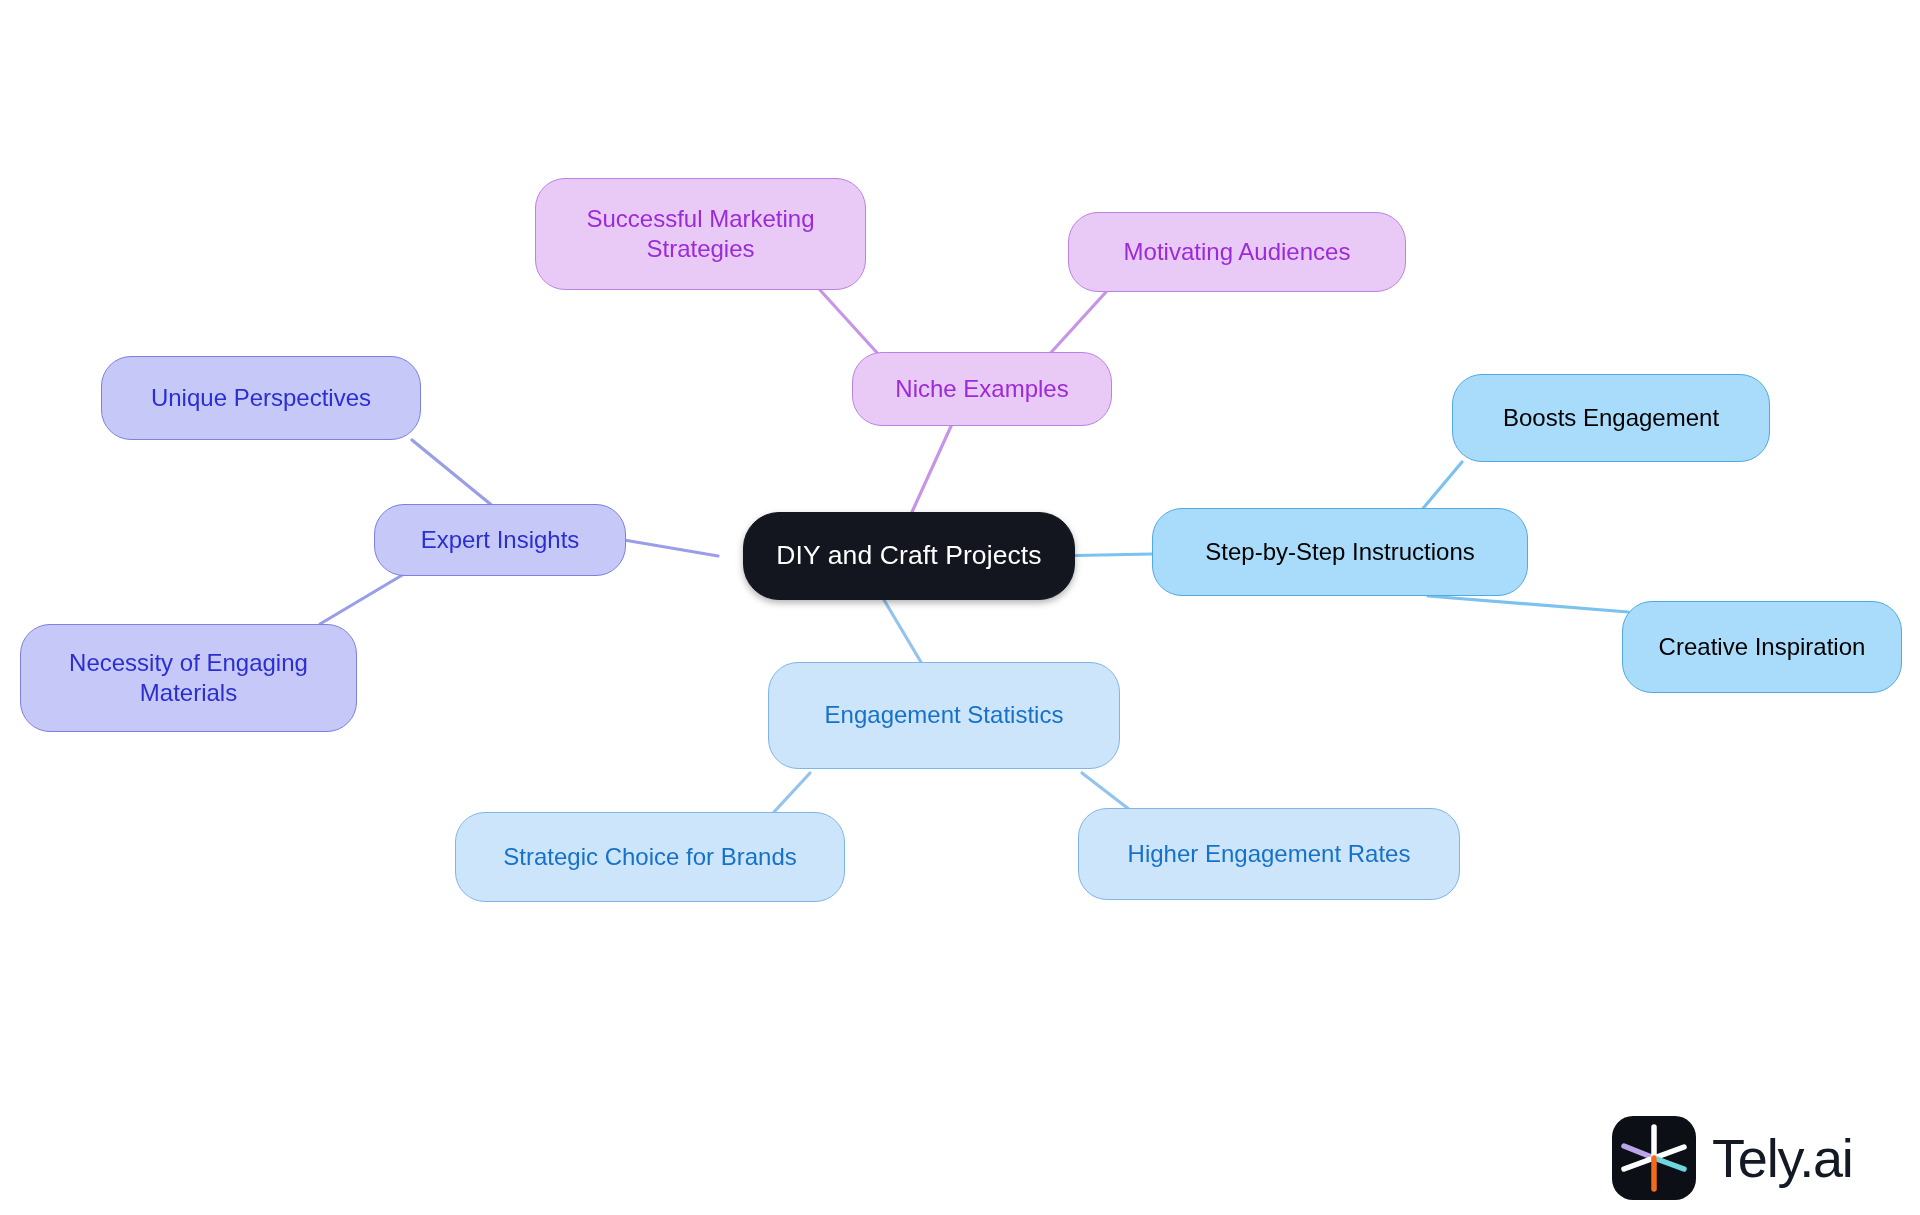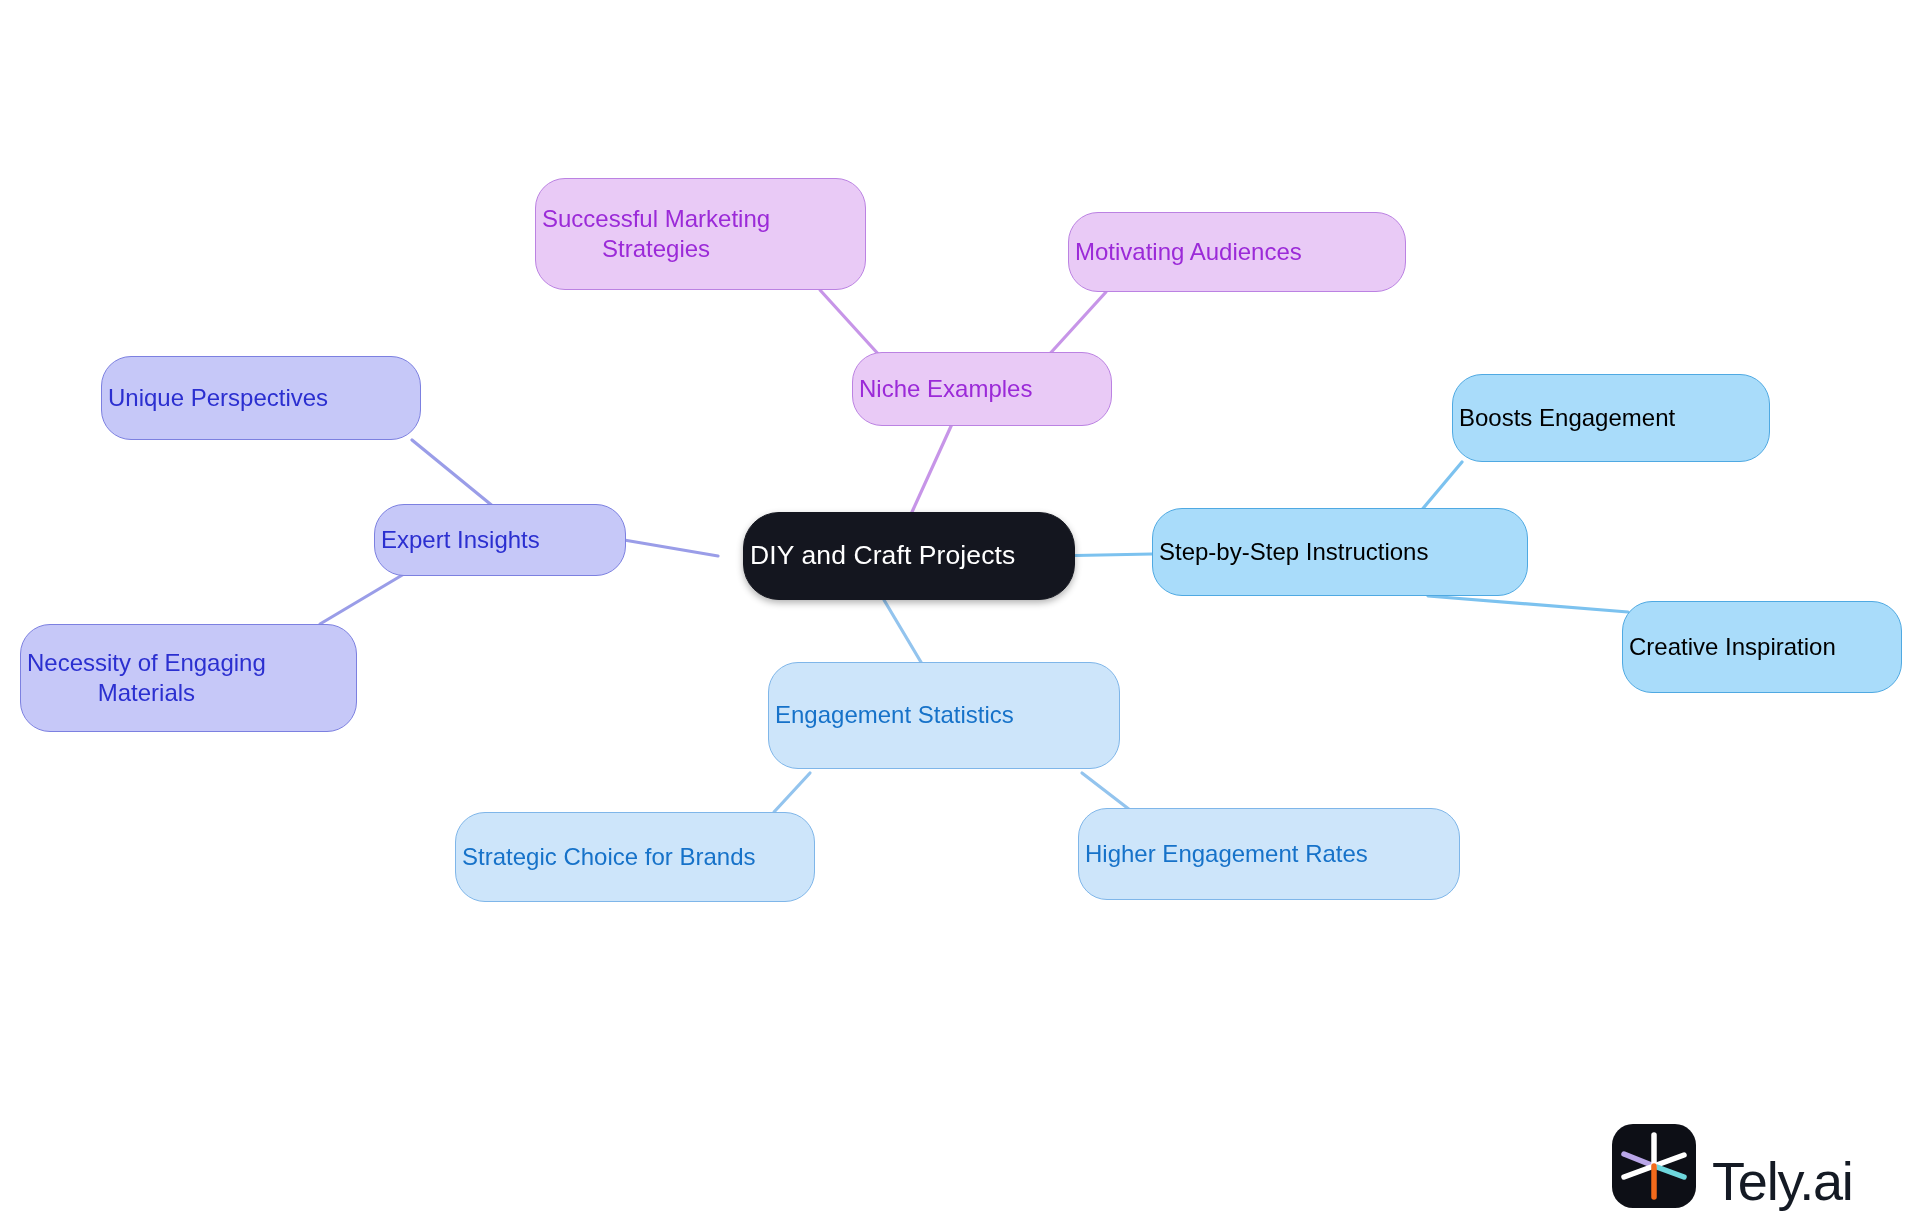--- a/index.html
+++ b/index.html
@@ -31,20 +31,21 @@
     width: 1920px;
     height: 1215px;
     pointer-events: none;
   }
 
   .node {
     position: absolute;
     box-sizing: border-box;
     display: flex;
     align-items: center;
+    justify-content: center;
     text-align: center;
     line-height: 1.26;
     border-style: solid;
     border-width: 1.5px;
     user-select: none;
   }
 
   .node-label {
     display: block;
     padding: 0 6px;
@@ -93,21 +94,21 @@
   }
 
   
   #brand-logo {
     position: absolute;
     left: 1612px;
     top: 1108px;
     width: 300px;
     height: 100px;
     display: flex;
-    align-items: flex-end;
+    align-items: center;
     gap: 16px;
   }
   #brand-mark {
     width: 84px;
     height: 84px;
     border-radius: 21px;
     background: #0d0f16;
     position: relative;
     flex: 0 0 auto;
   }
@@ -191,21 +192,21 @@
   </div>
 
   <div class="node sky" style="left:1622px; top:601px; width:280px; height:92px;">
     <span class="node-label">Creative Inspiration</span>
   </div>
 
   <div class="node paleblue" style="left:768px; top:662px; width:352px; height:107px;">
     <span class="node-label">Engagement Statistics</span>
   </div>
 
-  <div class="node paleblue" style="left:455px; top:812px; width:360px; height:90px;">
+  <div class="node paleblue" style="left:455px; top:812px; width:390px; height:90px;">
     <span class="node-label">Strategic Choice for Brands</span>
   </div>
 
   <div class="node paleblue" style="left:1078px; top:808px; width:382px; height:92px;border-radius:29px;">
     <span class="node-label">Higher Engagement Rates</span>
   </div>
 
   <div id="brand-logo">
     <div id="brand-mark">
       <svg viewBox="0 0 84 84" width="84" height="84" xmlns="http://www.w3.org/2000/svg">

